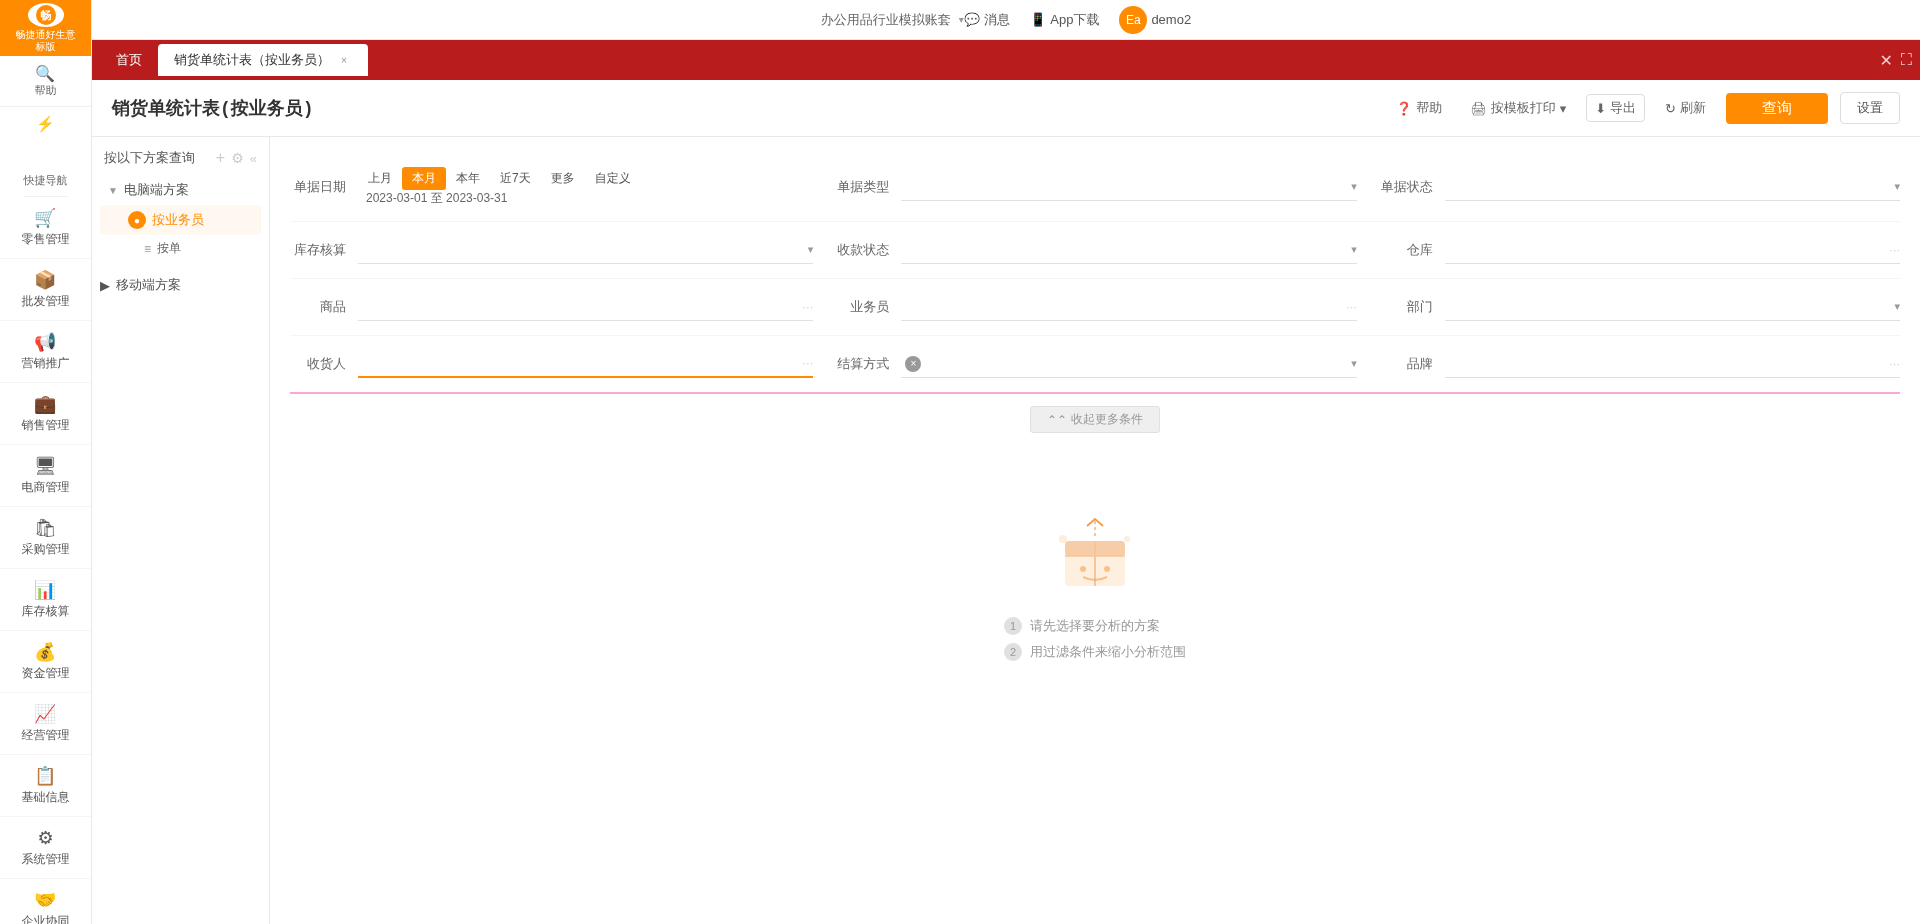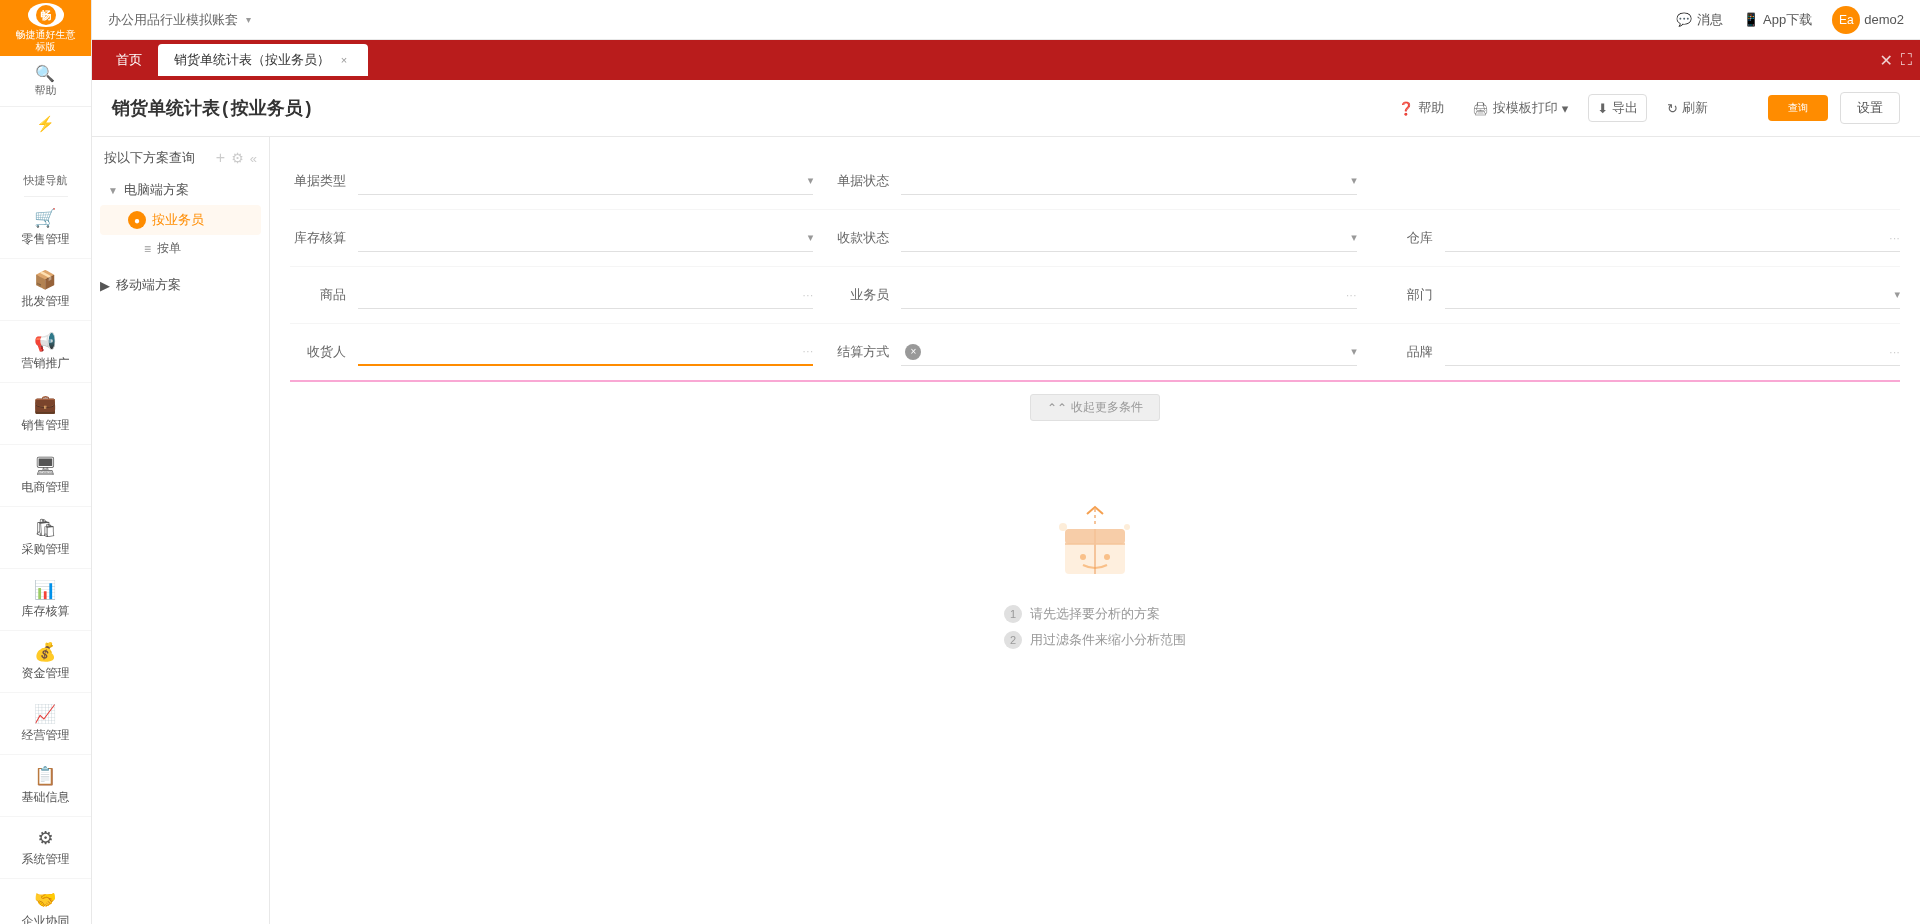--- a/index.html
+++ b/index.html
@@ -15,21 +15,21 @@
     .sidebar-search span { color: #666; font-size: 12px; }
     .sidebar-nav { width: 100%; display: flex; flex-direction: column; align-items: center; flex: 1; overflow-y: auto; }
     .sidebar-nav-item { width: 100%; display: flex; flex-direction: column; align-items: center; justify-content: center; padding: 10px 4px; cursor: pointer; color: #555; font-size: 12px; border-bottom: 1px solid #f5f5f5; }
     .sidebar-nav-item .nav-icon { font-size: 18px; margin-bottom: 2px; }
     .sidebar-quick { display: flex; flex-direction: column; align-items: center; padding: 8px 0; cursor: pointer; color: #666; font-size: 12px; border-bottom: 1px solid #f0f0f0; }
 
     
     .main { flex: 1; display: flex; flex-direction: column; overflow: hidden; }
 
     
-    .topbar { height: 40px; background: #fff; display: flex; align-items: center; padding: 0 16px; border-bottom: 1px solid #e8e8e8; justify-content: space-between; }
+    .topbar { height: 40px; background: #fff; display: flex; align-items: center; padding: 0 16px; border-bottom: 1px solid #e8e8e8; justify-content: center; }
     .topbar-left { display: flex; align-items: center; gap: 8px; color: #666; font-size: 13px; }
     .topbar-left .dropdown-arrow { color: #999; font-size: 10px; }
     .topbar-right { display: flex; align-items: center; gap: 20px; color: #555; font-size: 13px; }
     .topbar-right-item { display: flex; align-items: center; gap: 4px; cursor: pointer; }
     .avatar { width: 28px; height: 28px; border-radius: 50%; background: #ff8c00; color: #fff; display: flex; align-items: center; justify-content: center; font-size: 12px; overflow: hidden; }
 
     
     .tabbar { height: 40px; background: #b91c1c; display: flex; align-items: center; padding: 0 0 0 8px; }
     .tab { display: flex; align-items: center; padding: 0 16px; height: 32px; border-radius: 4px 4px 0 0; cursor: pointer; font-size: 13px; gap: 6px; }
     .tab.home { background: transparent; color: #fff; }
@@ -38,21 +38,21 @@
     .tabbar-actions { margin-left: auto; display: flex; align-items: center; padding-right: 8px; gap: 8px; }
     .tabbar-action-btn { color: #fff; cursor: pointer; font-size: 16px; opacity: 0.8; }
 
     
     .page { flex: 1; background: #f5f5f5; overflow: hidden; display: flex; flex-direction: column; }
     .page-header { background: #fff; padding: 12px 20px 0 20px; display: flex; align-items: center; justify-content: space-between; border-bottom: 1px solid #e8e8e8; }
     .page-title { font-size: 18px; font-weight: bold; color: #333; padding-bottom: 12px; font-family: Liberation Mono, monospace; }
     .page-header-actions { display: flex; align-items: center; gap: 12px; padding-bottom: 12px; }
     .header-action-btn { display: flex; align-items: center; gap: 4px; color: #666; font-size: 13px; cursor: pointer; padding: 4px 8px; border-radius: 4px; }
     .header-action-btn.export-btn { border: 1px solid #ddd; }
-    .query-btn { background: #ff8c00; color: #fff; border: none; padding: 6px 20px; border-radius: 4px; cursor: pointer; font-size: 10px; margin-left: 40px; }
+    .query-btn { background: #ff8c00; color: #fff; border: none; padding: 6px 36px; border-radius: 4px; cursor: pointer; font-size: 15px; }
     .settings-btn { border: 1px solid #ddd; background: #fff; color: #555; padding: 6px 16px; border-radius: 4px; cursor: pointer; font-size: 13px; }
 
     
     .content { flex: 1; display: flex; overflow: hidden; }
 
     
     .left-panel { width: 178px; background: #fff; border-right: 1px solid #e8e8e8; padding: 12px 0; flex-shrink: 0; overflow-y: auto; }
     .left-panel-header { display: flex; align-items: center; justify-content: space-between; padding: 0 12px 8px 12px; color: #555; font-size: 13px; }
     .left-panel-header-actions { display: flex; align-items: center; gap: 6px; color: #999; cursor: pointer; }
     .scheme-group { padding: 0 8px; }
@@ -277,20 +277,34 @@
             <span class="arrow">▶</span>
             <span>移动端方案</span>
           </div>
         </div>
       </div>
 
       <div class="right-panel">
 
         <div class="filter-grid" style="border-bottom:1px solid #f5f5f5; padding-bottom:10px; margin-bottom:0;">
           <div class="filter-cell">
+            <span class="filter-cell-label">单据日期</span>
+            <div style="flex:1;">
+              <div class="date-filter">
+                <button class="date-btn">上月</button>
+                <button class="date-btn active" style="background:#ff8c00;color:#fff;border-radius:3px;border:none;padding:3px 10px;font-size:12px;cursor:pointer;">本月</button>
+                <button class="date-btn">本年</button>
+                <button class="date-btn">近7天</button>
+                <button class="date-btn">更多</button>
+                <button class="date-btn">自定义</button>
+              </div>
+              <div class="date-range">2023-03-01 至 2023-03-31</div>
+            </div>
+          </div>
+          <div class="filter-cell">
             <span class="filter-cell-label">单据类型</span>
             <div class="filter-cell-value">
               <span></span>
               <span style="color:#999;font-size:11px;">▾</span>
             </div>
           </div>
           <div class="filter-cell">
             <span class="filter-cell-label">单据状态</span>
             <div class="filter-cell-value">
               <span></span>

